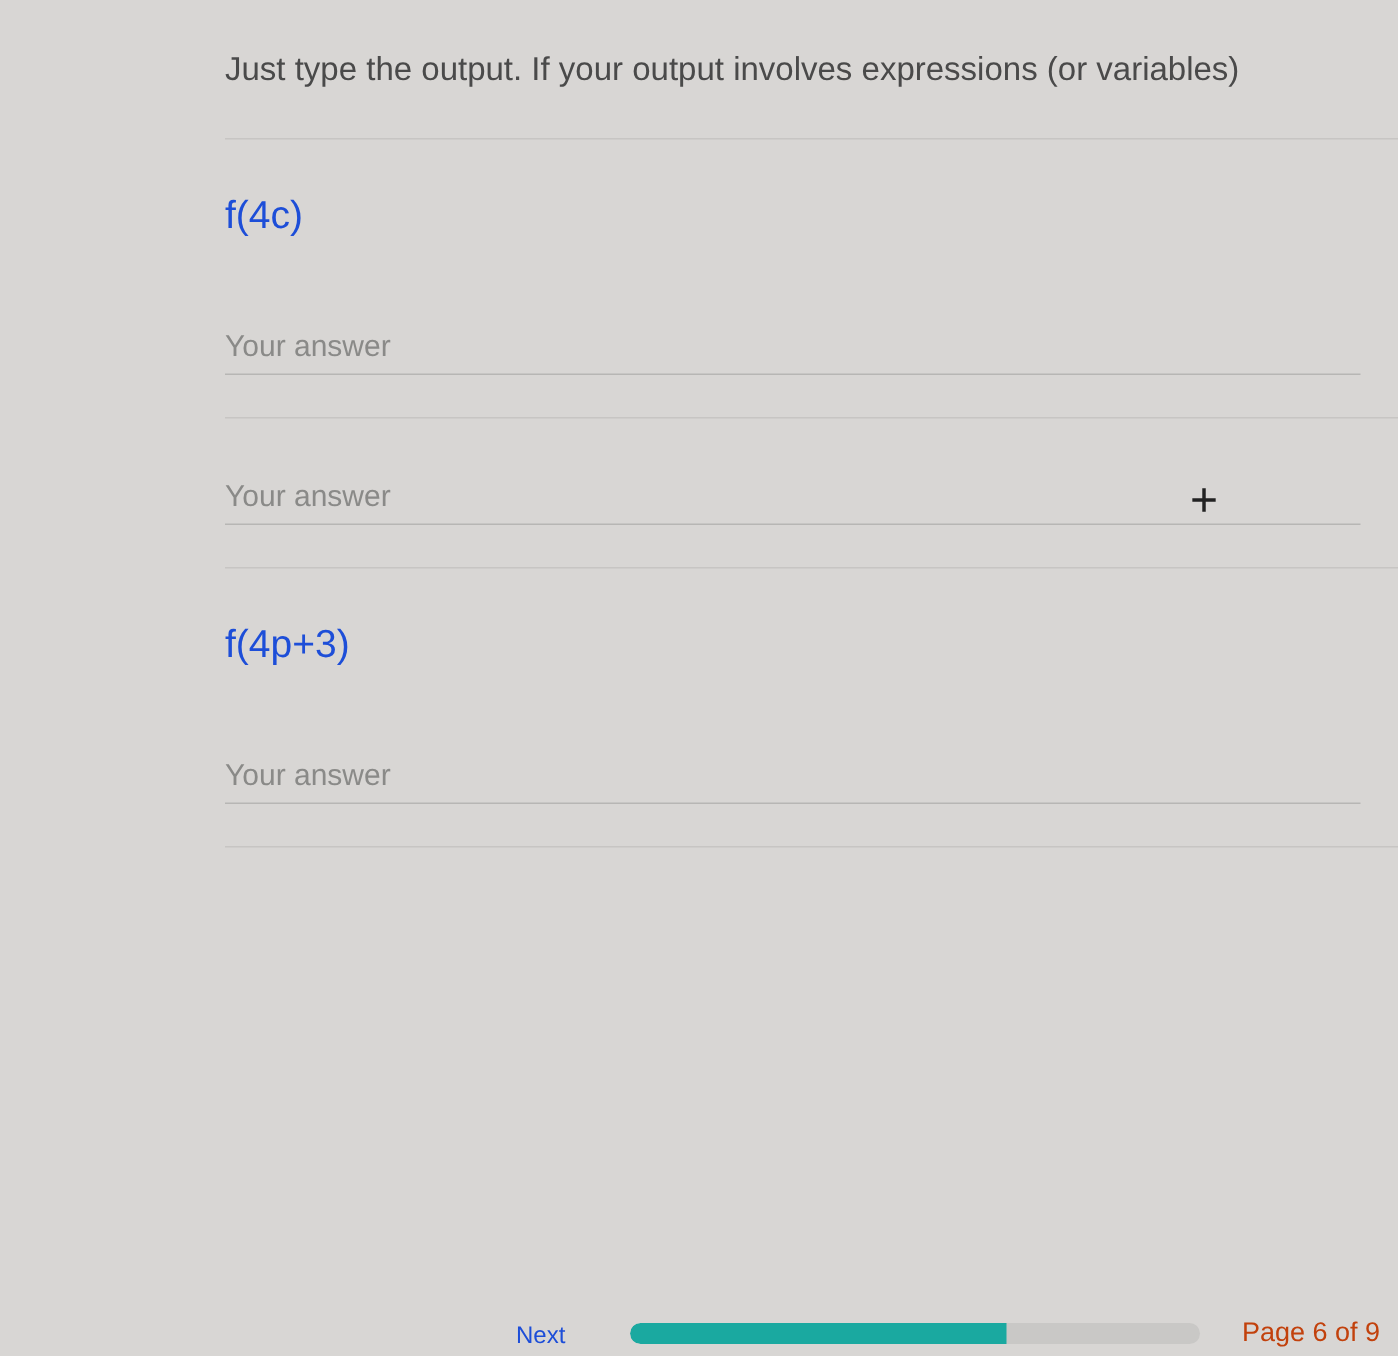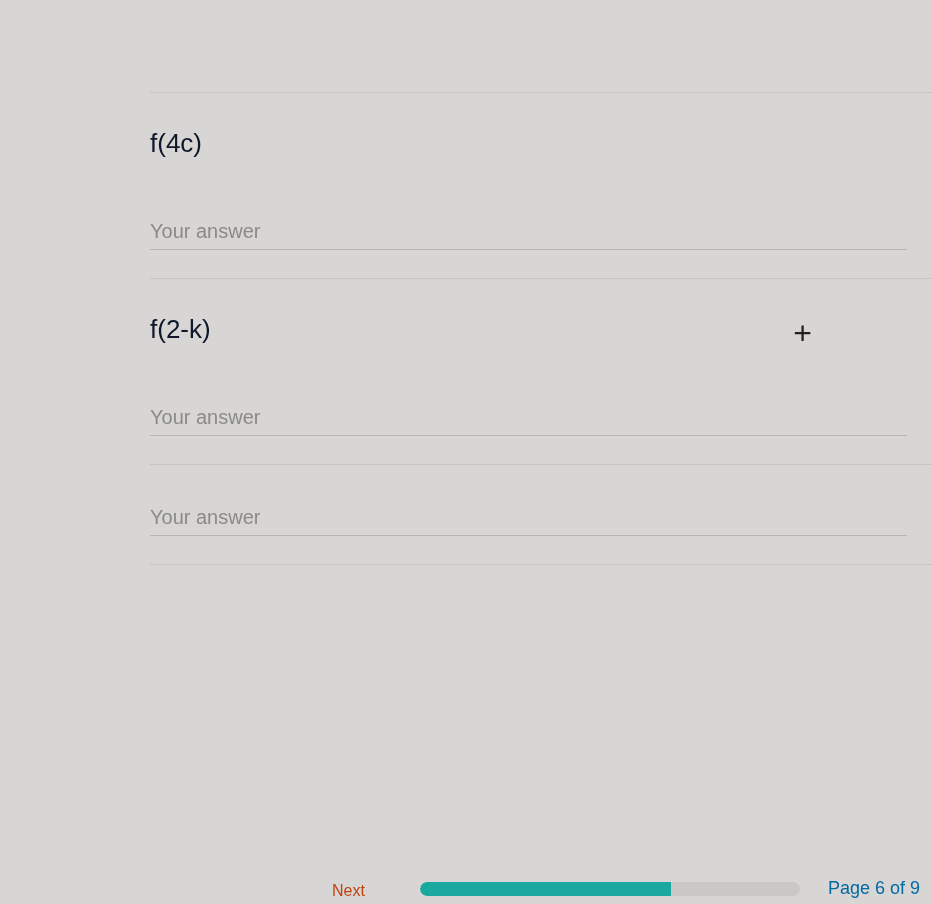--- a/index.html
+++ b/index.html
@@ -30,21 +30,21 @@
     line-height: 1.45;
     font-weight: 400;
   }
   .question-card {
     padding: 35px 25px 28px 0;
     border-bottom: 1px solid rgba(0,0,0,0.08);
     position: relative;
   }
   .question-title {
     font-size: 26px;
-    color: #0f172a;
+    color: #1d4ed8;
     font-weight: 400;
     margin-bottom: 55px;
   }
   .answer-input {
     width: 100%;
     border: none;
     border-bottom: 1px solid rgba(0,0,0,0.15);
     background: transparent;
     font-size: 20px;
     color: #701a75;
@@ -76,56 +76,56 @@
     overflow: hidden;
   }
   .progress-fill {
     height: 100%;
     width: 66%;
     background: #1aa9a0;
     border-radius: 7px 0 0 7px;
   }
   .page-indicator {
     font-size: 18px;
-    color: #0369a1;
+    color: #c2410c;
     position: absolute;
     bottom: 5px;
     right: 12px;
   }
   .next-label {
     position: absolute;
     bottom: 4px;
-    left: 332px;
+    left: 344px;
     font-size: 16px;
-    color: #c2410c;
+    color: #1d4ed8;
   }
 </style>
 </head>
 <body>
 
 <div class="content">
 
   <div class="instructions-card">
     <div class="instructions-text">
-      <br>
+      <span>Just type the output. If your output involves expressions (or variables)</span><br>
     </div>
   </div>
 
   <div class="question-card">
     <div class="question-title">f(4c)</div>
     <input type="text" class="answer-input" placeholder="Your answer" style="">
   </div>
 
   <div class="question-card">
-    <div class="question-title">f(2-k)</div>
     <span class="plus-icon">+</span>
     <input type="text" class="answer-input" placeholder="Your answer" style="">
   </div>
 
   <div class="question-card">
+    <div class="question-title">f(4p+3)</div>
     <input type="text" class="answer-input" placeholder="Your answer" style="">
   </div>
 
 </div>
 
 <div class="next-label">Next</div>
 
 <div class="progress-wrap">
   <div class="progress-fill"></div>
 </div>

